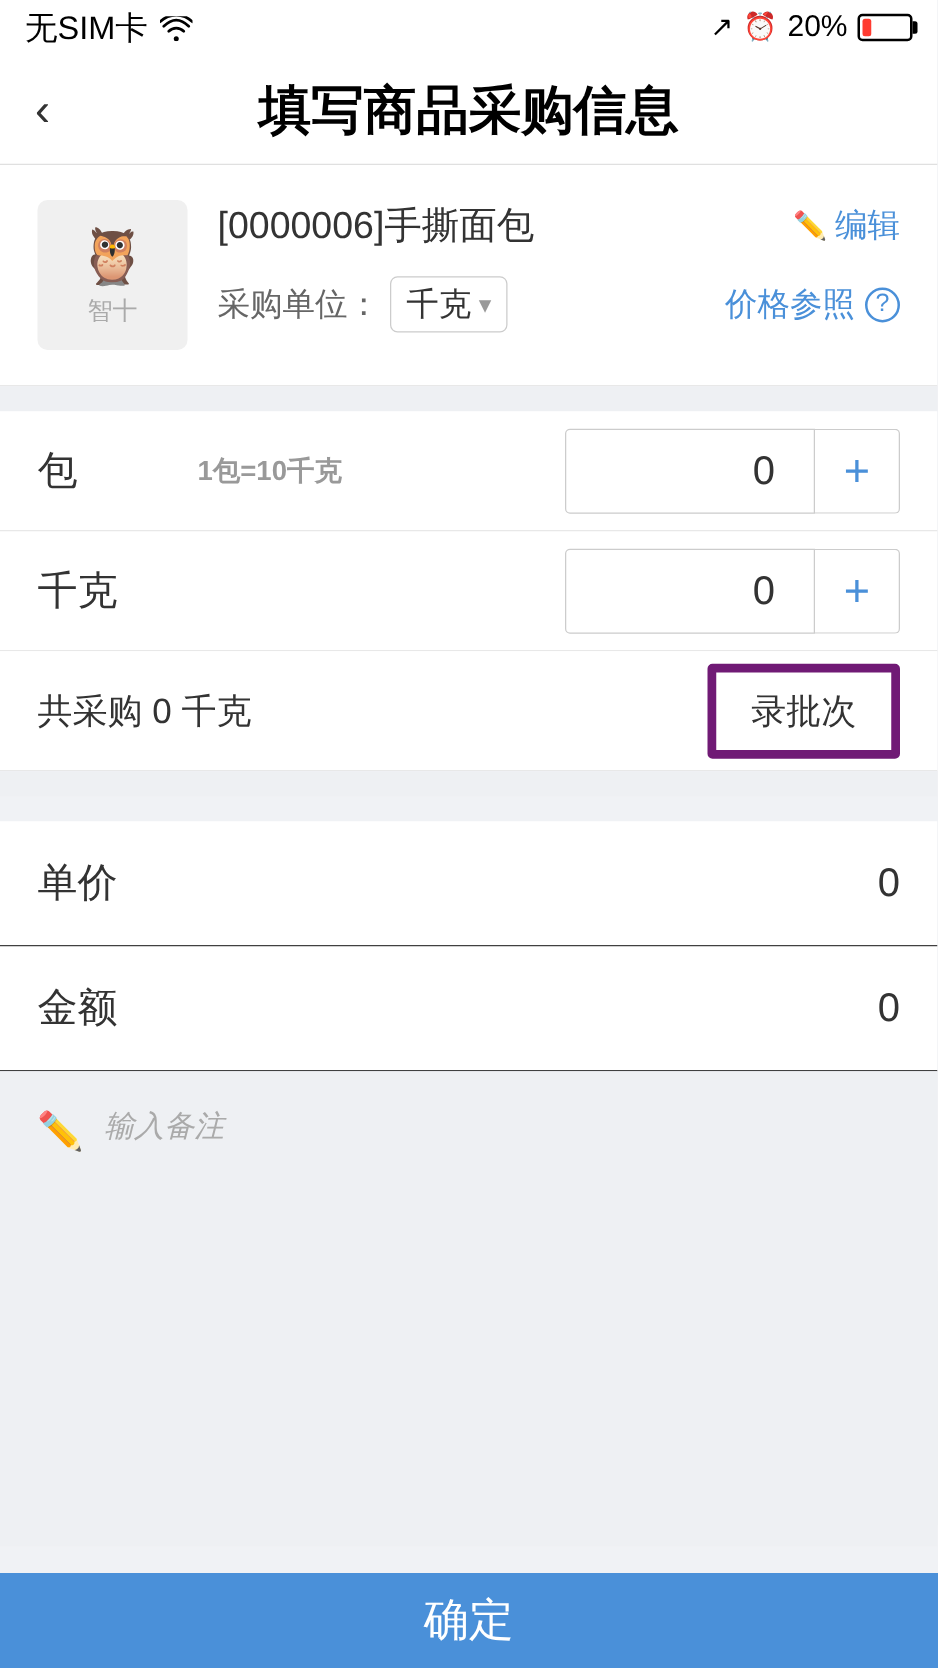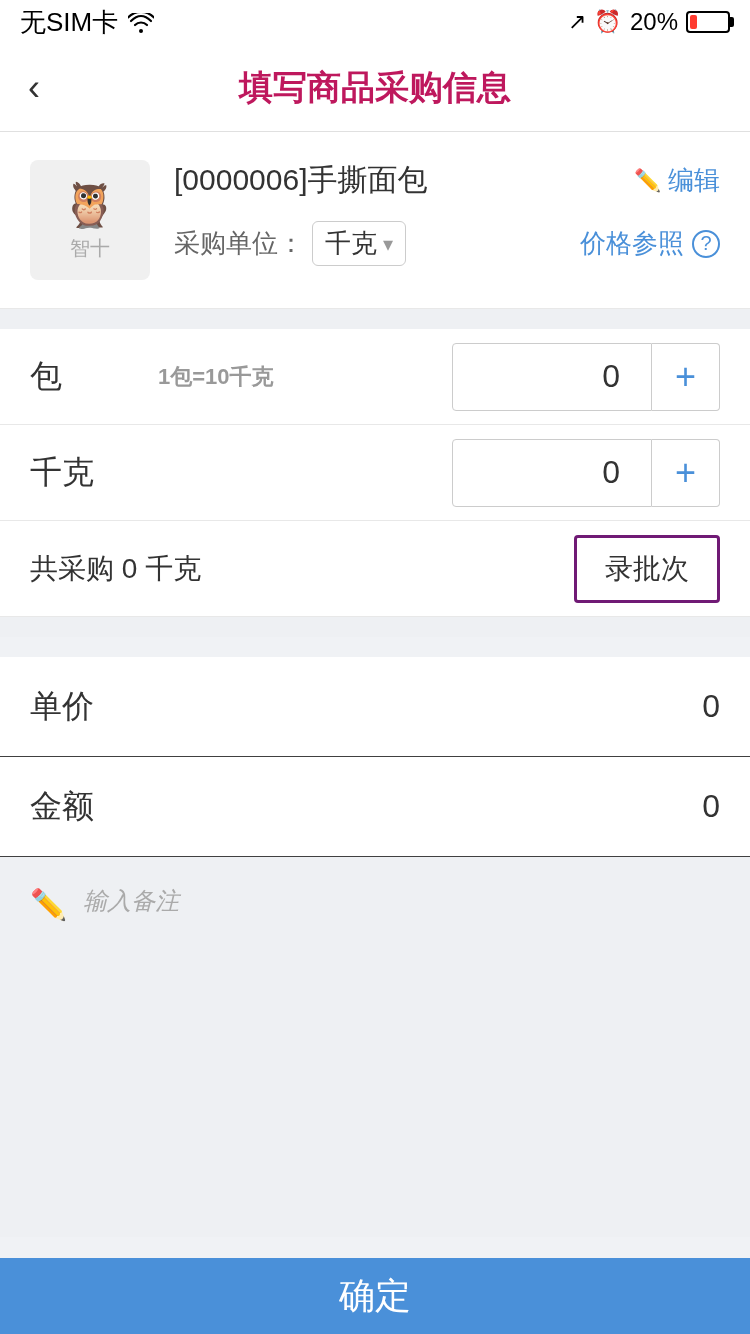--- a/index.html
+++ b/index.html
@@ -82,23 +82,23 @@
       border-bottom: 1px solid #e0e0e0;
     }
     .nav-back {
       position: absolute;
       left: 28px;
       font-size: 36px;
       color: #333;
       cursor: pointer;
     }
     .nav-title {
-      font-size: 34px;
+      font-size: 42px;
       font-weight: 600;
-      color: #be185d;
+      color: #000000;
     }
 
     
     .product-card {
       background: #fff;
       margin-top: 0;
       padding: 28px 30px;
       display: flex;
       align-items: flex-start;
       gap: 24px;
@@ -263,21 +263,21 @@
       height: 96px;
       background: #fff;
       border-bottom: 1px solid #e8e8e8;
     }
     .total-label {
       font-size: 28px;
       color: #333;
       flex: 1;
     }
     .batch-btn {
-      border: 3px solid #701a75;
+      border: 7px solid #701a75;
       border-radius: 4px;
       padding: 12px 28px;
       font-size: 28px;
       color: #333;
       background: #fff;
       cursor: pointer;
     }
 
     
     .price-section {

